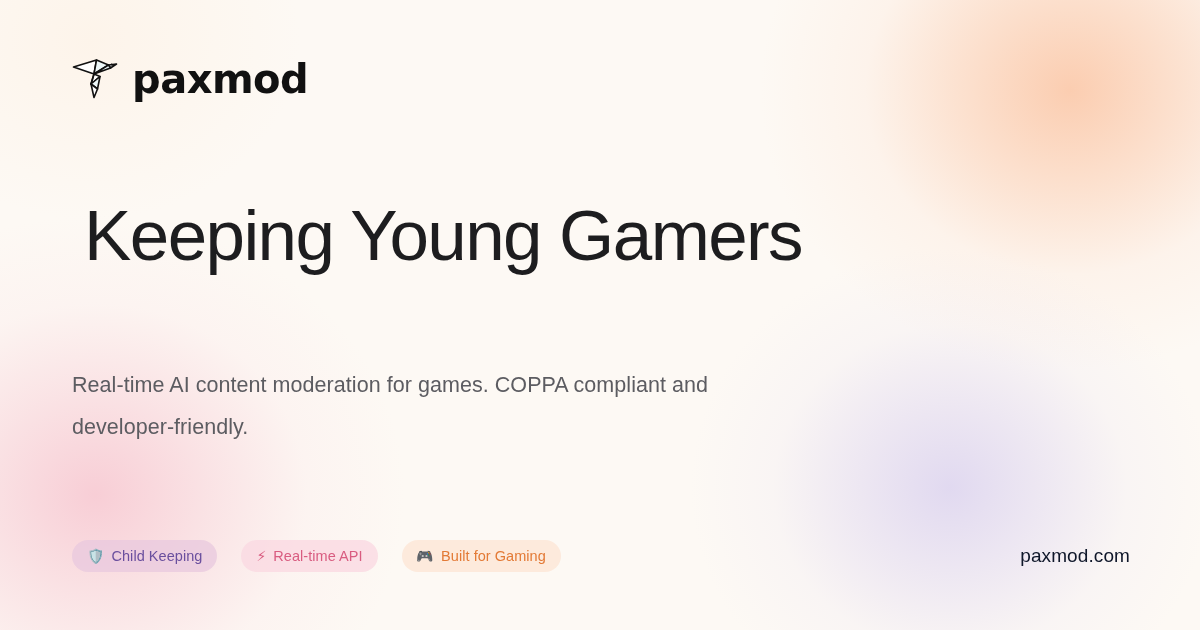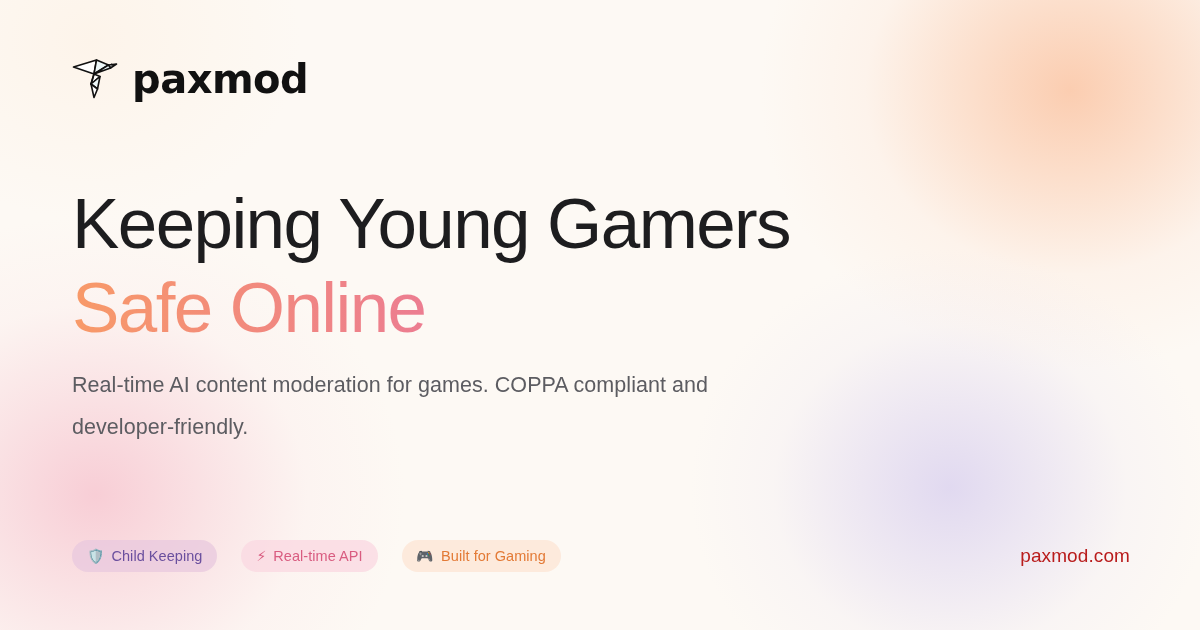--- a/index.html
+++ b/index.html
@@ -111,21 +111,21 @@
   .headline {
     position: absolute;
     left: 72px;
     top: 182px;
     width: 840px;
     font-size: 71px;
     line-height: 84px;
     font-weight: 400;
     letter-spacing: -1.6px;
     color: #1d1d1f;
-    margin: 0;
+    margin: 12px;
   }
   .headline-line2 {
     display: block;
     background-image: linear-gradient(90deg, #f89a68 0%, #f28a7c 48%, #ec7d91 100%);
     -webkit-background-clip: text;
     background-clip: text;
     color: transparent;
     -webkit-text-fill-color: transparent;
     width: max-content;
   }
@@ -174,21 +174,21 @@
   .badge-2 { background: rgba(250,216,226,0.78); color: #d95c80; }
   .badge-3 { background: rgba(253,230,214,0.80); color: #e37a36; }
 
   
   .site-url {
     position: absolute;
     right: 70px;
     top: 545px;
     font-size: 19px;
     font-weight: 400;
-    color: #b91c1c;
+    color: #0f172a;
     letter-spacing: 0.1px;
   }
 </style>
 </head>
 <body>
 
 <div class="og-card">
 
   <div class="bg-layer">
     <div class="blob blob-topleft-warm"></div>
@@ -213,21 +213,20 @@
             <path d="M24.0 23.0 L21.0 33.0"></path>
           </g>
           <circle cx="41.6" cy="13.4" r="0.85" fill="#111111"></circle>
         </svg>
       </span>
       <span class="logo-word">paxmod</span>
     </div>
 
     <h1 class="headline">
       <span>Keeping Young Gamers</span>
-      <span class="headline-line2">Safe Online</span>
     </h1>
 
     <p class="subtitle">Real-time AI content moderation for games. COPPA compliant and developer-friendly.</p>
 
     <div class="badge-row">
       <span class="badge badge-1">
         <span class="badge-emoji">🛡️</span>
         <span>Child Keeping</span>
       </span>
       <span class="badge badge-2">

